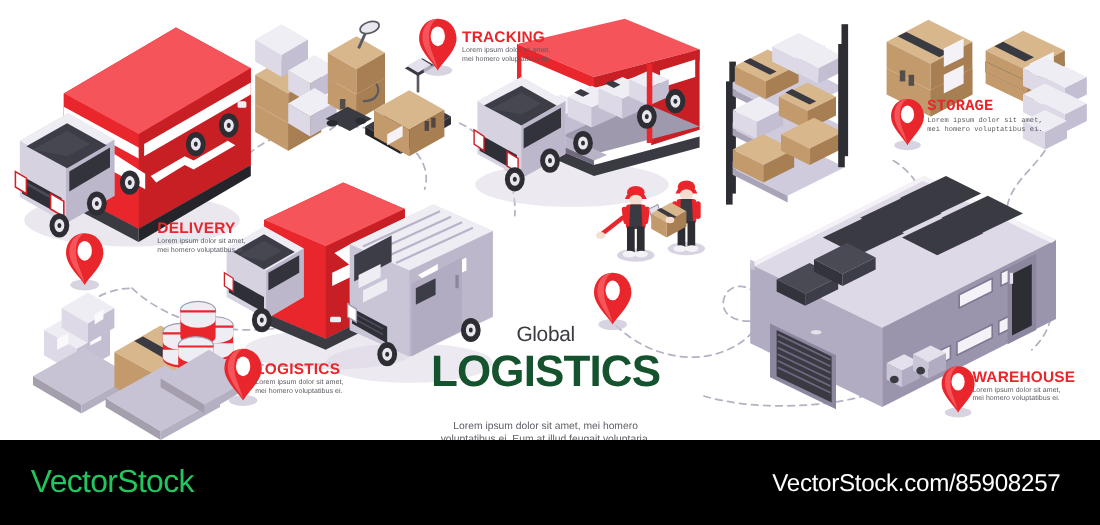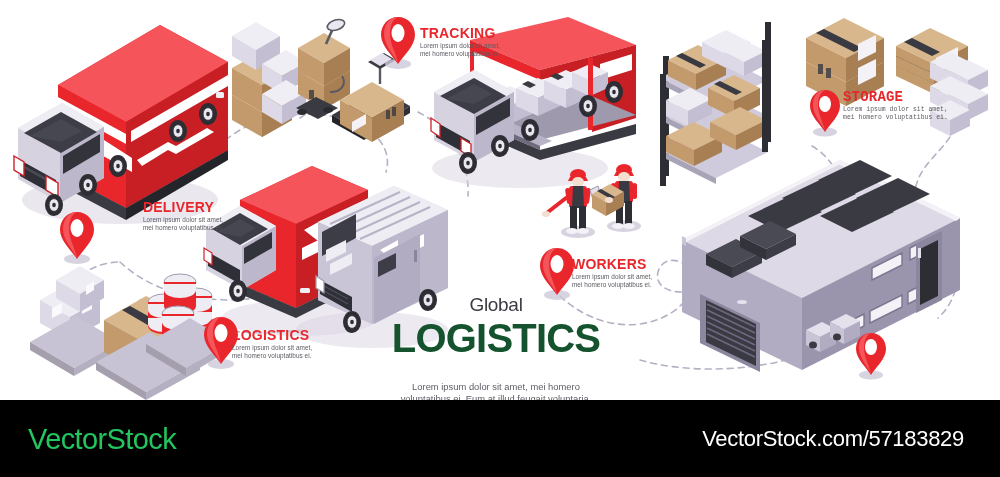--- a/index.html
+++ b/index.html
@@ -582,37 +582,37 @@
   <div class="pin-label" id="lbl-delivery" style="left: 99px; top: 200px; margin-left: 44px;">
     <div class="pin-title">DELIVERY</div>
     <div class="pin-desc">Lorem ipsum dolor sit amet,
 mei homero voluptatibus ei.</div>
   </div>
   <div class="pin-label" id="lbl-packaging" style="left: 232px; top: 328px;">
     <div class="pin-title">LOGISTICS</div>
     <div class="pin-desc">Lorem ipsum dolor sit amet,
 mei homero voluptatibus ei.</div>
   </div>
-  <div class="pin-label" id="lbl-workers" style="left: 572px; top: 257px;">
-    <div class="pin-title">WORKERS</div>
+  <div class="pin-label" id="lbl-storage" style="left: 843px; top: 90px; font-family: Liberation Mono, monospace;">
+    <div class="pin-title">STORAGE</div>
     <div class="pin-desc">Lorem ipsum dolor sit amet,
 mei homero voluptatibus ei.</div>
   </div>
-  <div class="pin-label" id="lbl-storage" style="left: 843px; top: 90px; font-family: Liberation Mono, monospace;">
-    <div class="pin-title">STORAGE</div>
+  <div class="pin-label" id="lbl-warehouse" style="left: 884px; top: 335px;">
+    <div class="pin-title">WAREHOUSE</div>
     <div class="pin-desc">Lorem ipsum dolor sit amet,
 mei homero voluptatibus ei.</div>
   </div>
 
   <div id="title-block" style="left: 376px; top: 292px;">
     <div id="t-global">Global</div>
     <div id="t-logistics">LOGISTICS</div>
     <div id="t-body">Lorem ipsum dolor sit amet, mei homero
 voluptatibus ei. Eum at illud feugait voluptaria,
 ne sint delectus vel, mea justo forensibus an.</div>
   </div>
 
   <div id="footer">
     <div id="wm-brand">VectorStock</div>
-    <div id="wm-url">VectorStock.com/57183829</div>
+    <div id="wm-url">VectorStock.com/85908257</div>
   </div>
 
 </div>
 
 </body></html>

